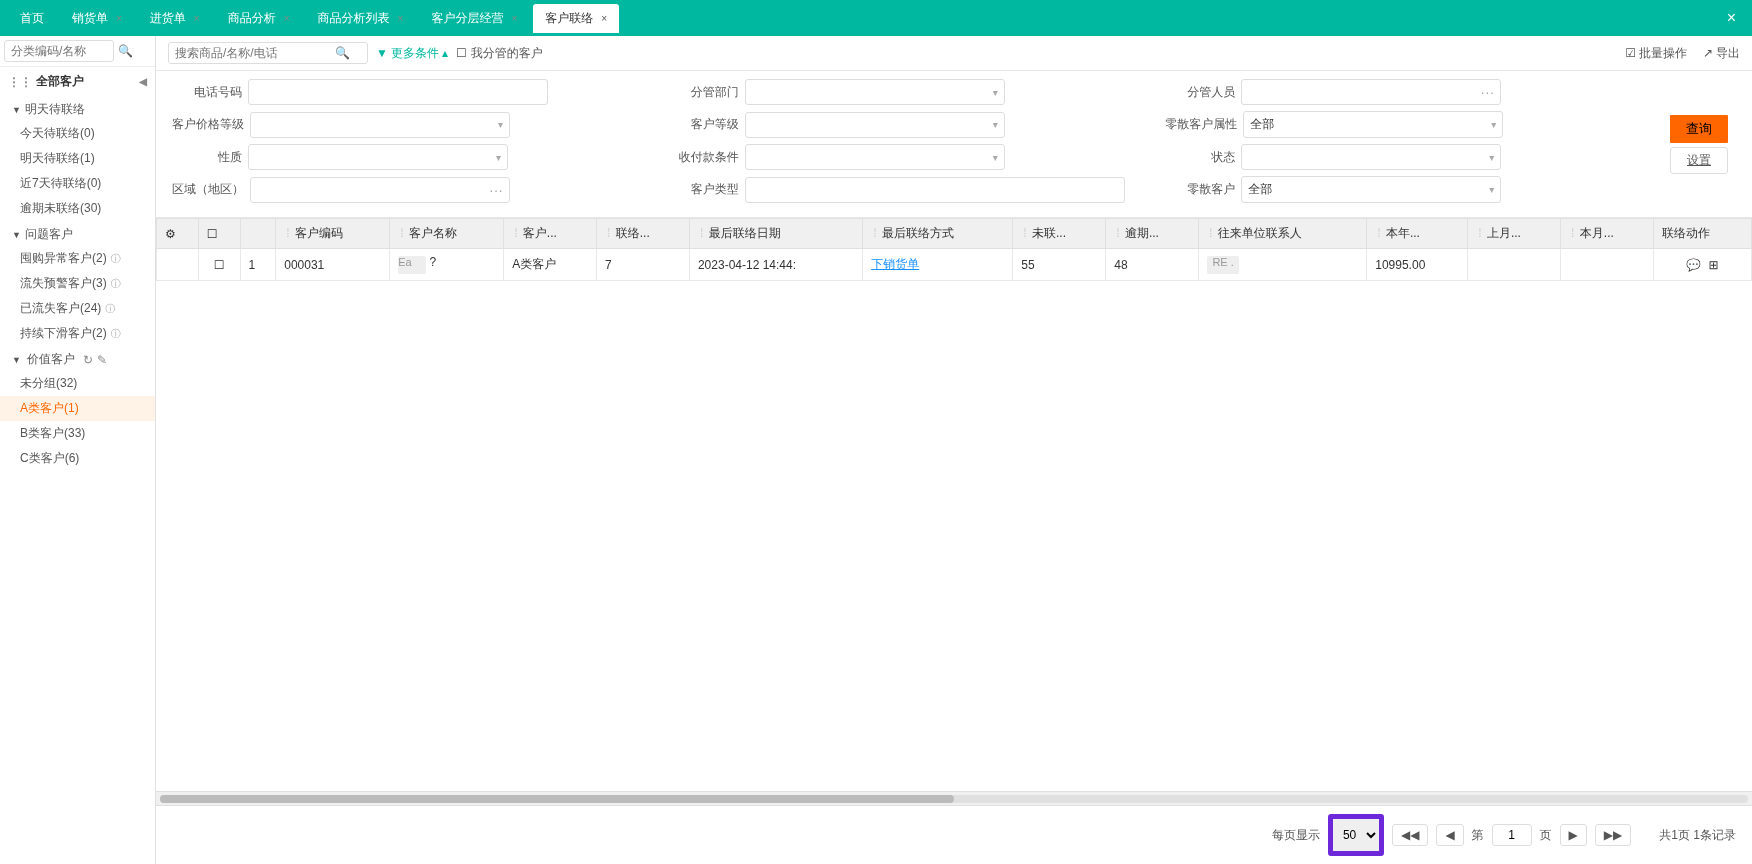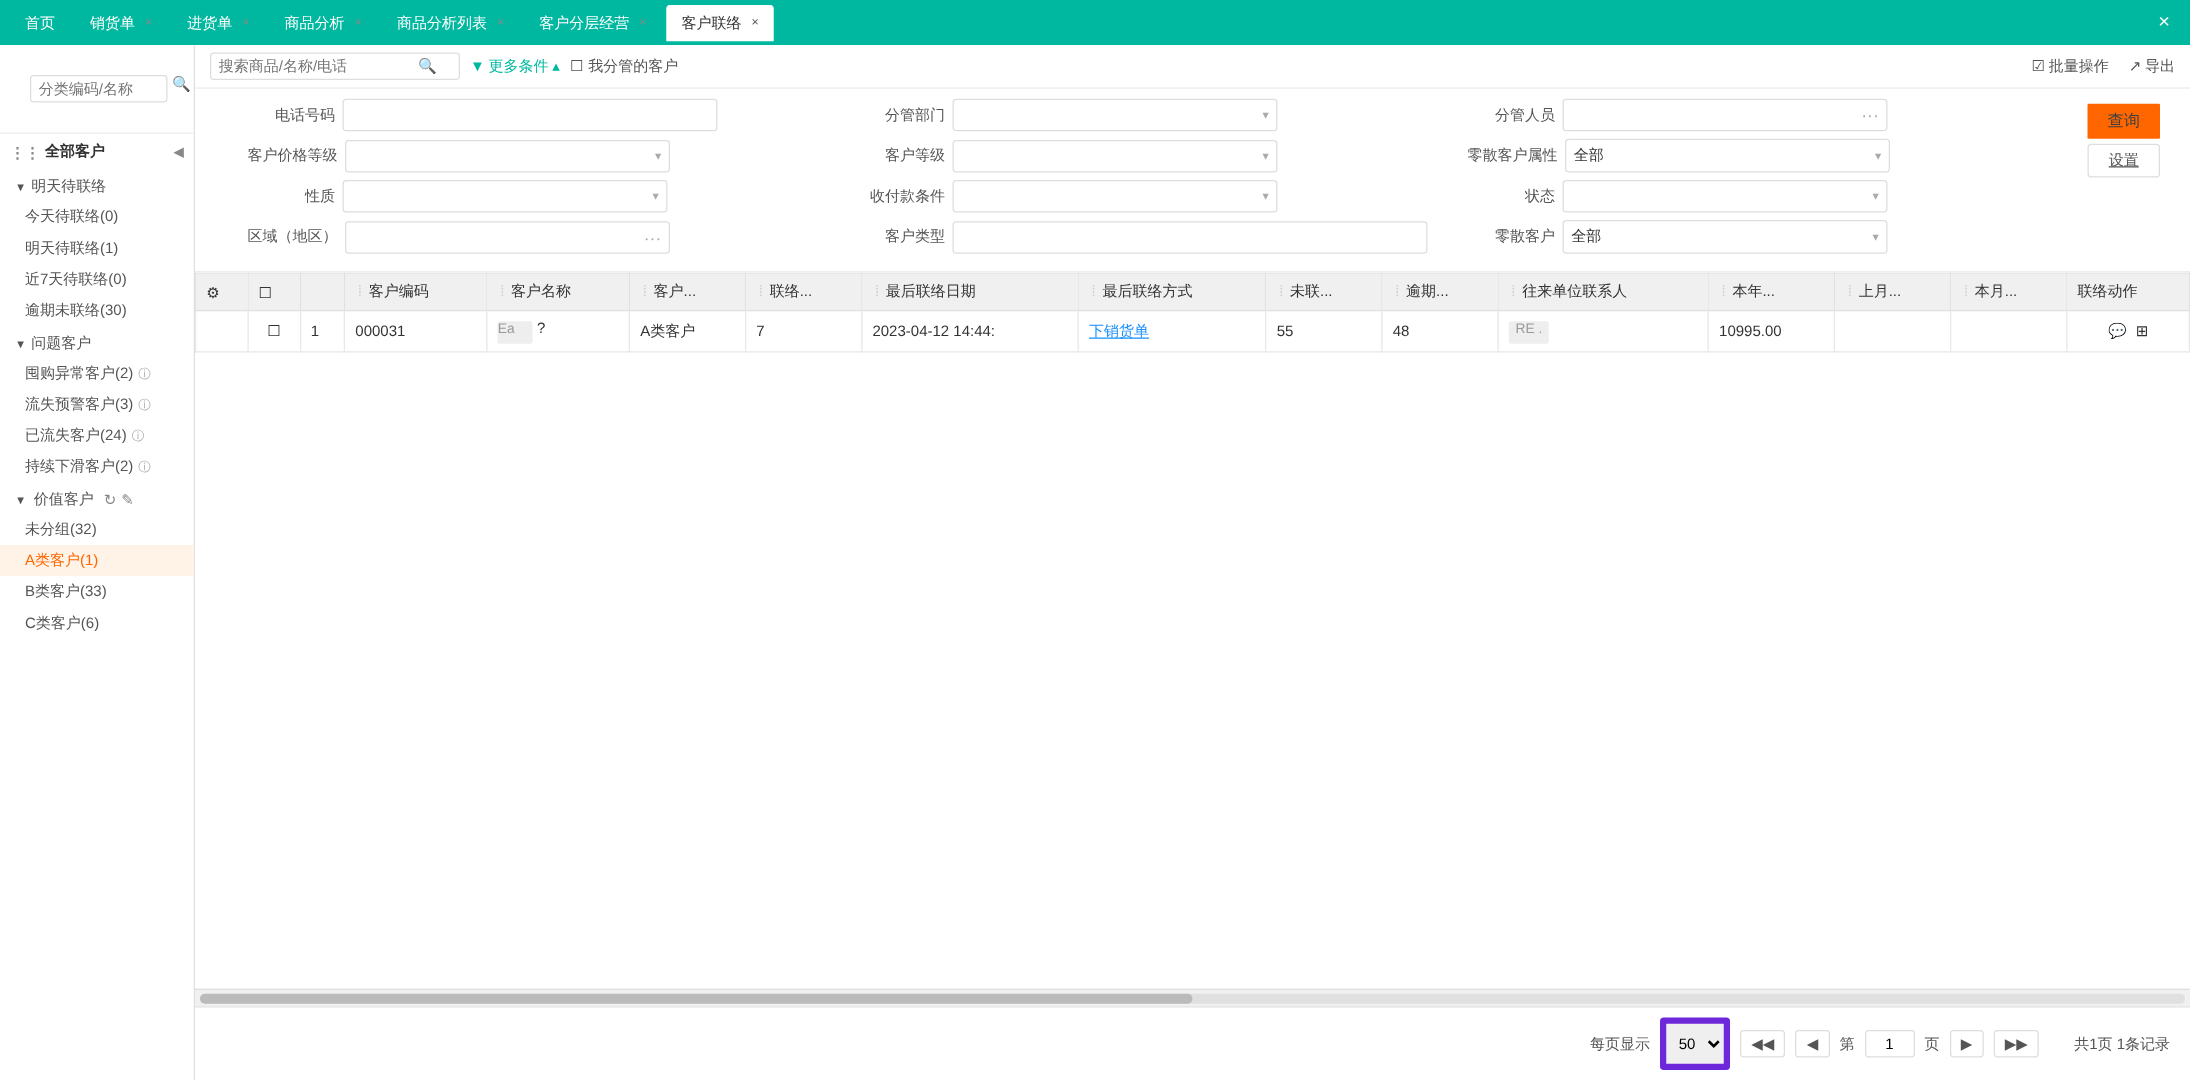--- a/index.html
+++ b/index.html
@@ -46,22 +46,23 @@
     
     .sidebar {
       width: 156px;
       background: #fff;
       border-right: 1px solid #e0e0e0;
       display: flex;
       flex-direction: column;
       overflow-y: auto;
     }
     .sidebar-search {
-      padding: 24px;
-      display: flex;
+      padding: 4px;
+      display: flex;
+      align-items: center;
       border-bottom: 1px solid #eee;
     }
     .sidebar-search input {
       border: 1px solid #ddd;
       border-radius: 3px;
       padding: 3px 6px;
       width: 110px;
       font-size: 12px;
       outline: none;
     }
@@ -227,21 +228,21 @@
 
     .action-btns {
       display: flex;
       flex-direction: column;
       gap: 4px;
       padding: 4px 8px;
       justify-content: flex-start;
     }
     .btn-query {
       background: #ff6600;
-      color: #404040;
+      color: #000000;
       border: none;
       border-radius: 1px;
       padding: 5px 16px;
       cursor: pointer;
       font-size: 13px;
     }
     .btn-settings {
       background: #fff;
       color: #555;
       border: 1px solid #ddd;
@@ -479,21 +480,21 @@
         <span>☑</span>
         <span>批量操作</span>
       </div>
       <div class="export-btn">
         <span>↗</span>
         <span>导出</span>
       </div>
     </div>
 
     <div class="adv-filter">
-      <div style="display:flex; gap:0; align-items:flex-start;margin-left:26px;">
+      <div style="display:flex; gap:0; align-items:center;">
         <div style="flex:1;">
 
           <div class="filter-row">
             <div class="filter-cell">
               <span class="filter-label">电话号码</span>
               <input class="filter-input" style="max-width: 300px;" type="text">
             </div>
             <div class="filter-cell">
               <span class="filter-label">分管部门</span>
               <div class="filter-select">

